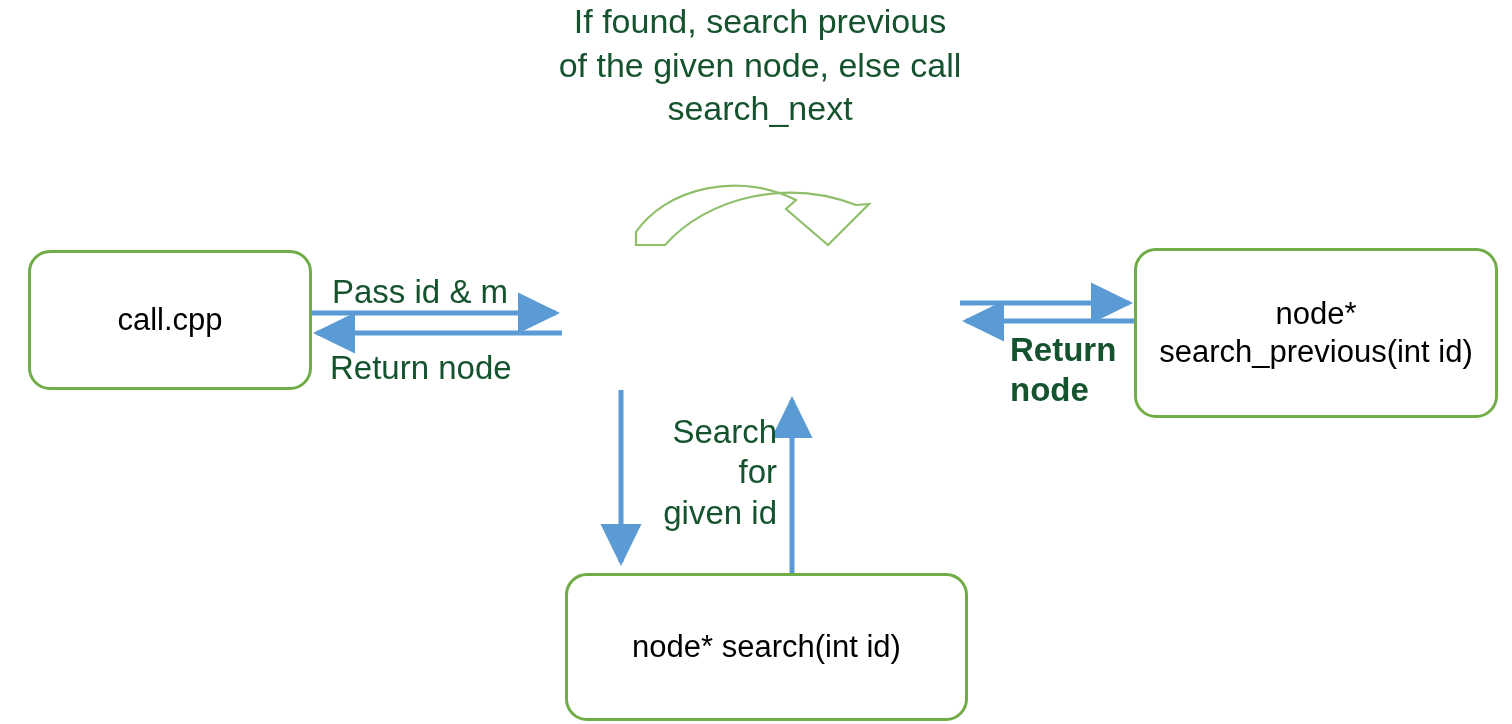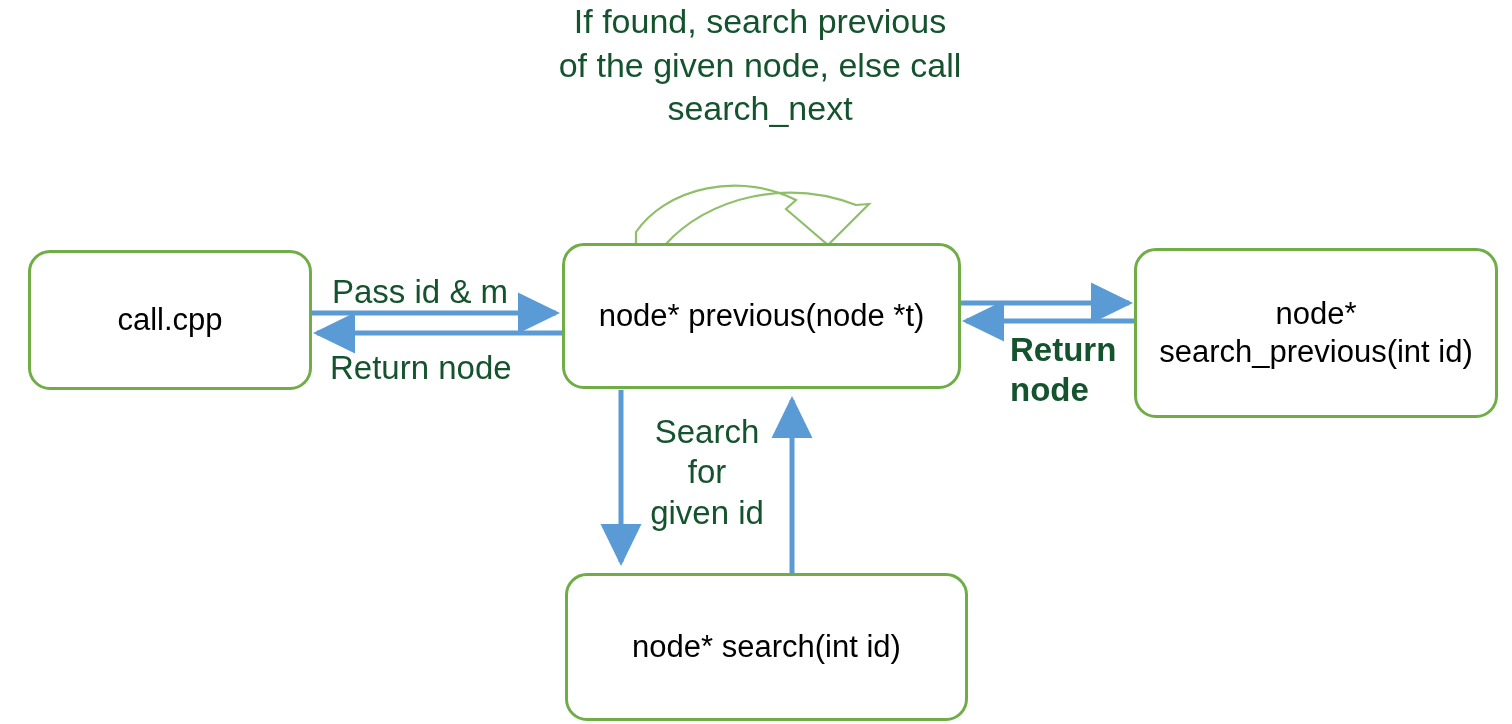--- a/index.html
+++ b/index.html
@@ -54,21 +54,21 @@
     left: 500px;
     top: 0px;
     width: 520px;
     text-align: center;
     font-size: 34px;
     line-height: 1.28;
   }
   #lbl-pass-id     { left: 332px;  top: 272px; width: 240px; text-align: left; }
   #lbl-return-node { left: 330px;  top: 348px; width: 240px; text-align: left; }
   #lbl-return-node-right { left: 1010px; top: 330px; width: 130px; text-align: left; font-weight: bold; }
-  #lbl-search-for  { left: 637px;  top: 412px; width: 140px; text-align: center; }
+  #lbl-search-for  { left: 637px;  top: 412px; width: 140px; text-align: right; }
   #lbl-pass-node   { left: 810px;  top: 412px; width: 200px; text-align: left; }
 
   
   #arrows {
     position: absolute;
     left: 0;
     top: 0;
     width: 1512px;
     height: 724px;
     z-index: 2;
@@ -115,23 +115,20 @@
              L 869,204
              L 856,205
              A 155,128 0 0 0 665,245
              Z" fill="none" stroke="#8FBF6B" stroke-width="2.2" stroke-linejoin="miter"></path>
   </svg>
 
   <div class="node-box" id="box-main">
     <span>call.cpp</span>
   </div>
 
-  <div class="node-box" id="box-previous">
-    <span>node* previous(node *t)</span>
-  </div>
 
   <div class="node-box" id="box-search-prev">
     <span style="white-space: pre-line;">node*
 search_previous(int id)</span>
   </div>
 
   <div class="node-box" id="box-search">
     <span>node* search(int id)</span>
   </div>
 

